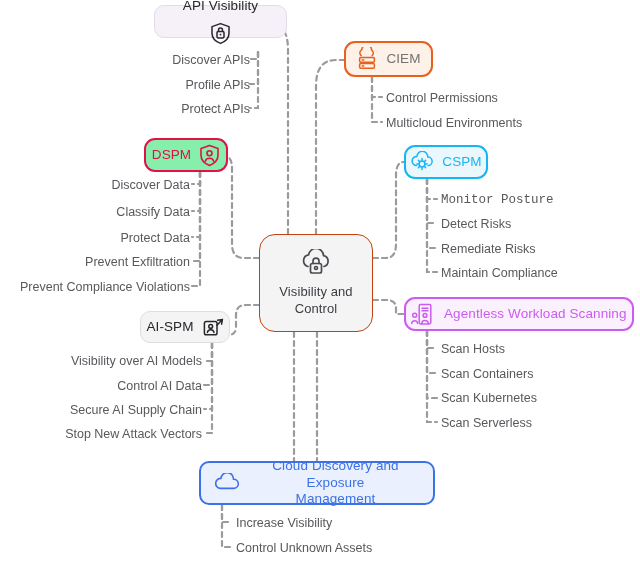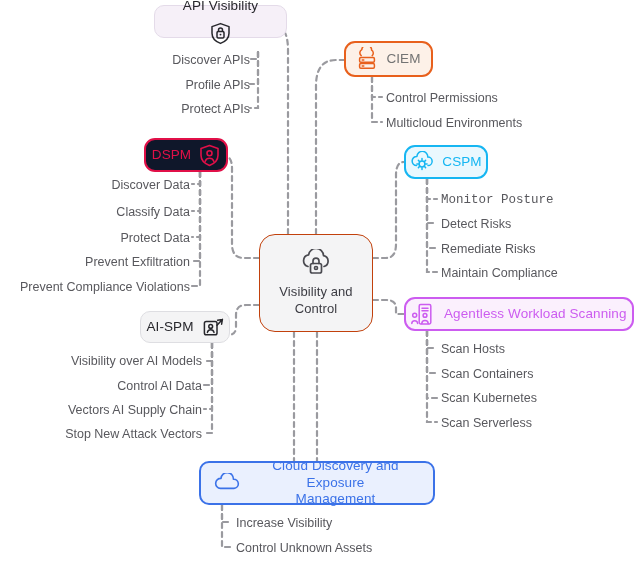--- a/index.html
+++ b/index.html
@@ -79,21 +79,21 @@
     width: 89px; height: 36px;
     background: #fdf1e8;
     border: 2px solid #e8601c;
     border-radius: 11px;
   }
   #n-ciem .nlabel { color: #737373; }
 
   #n-dspm {
     left: 144px; top: 138px;
     width: 84px; height: 34px;
-    background: #0f172a;
+    background: #86efac;
     border: 2px solid #e11048;
     border-radius: 11px;
   }
   #n-dspm .nlabel { color: #e11048; }
 
   #n-cspm {
     left: 404px; top: 145px;
     width: 84px; height: 34px;
     background: #eaf8fe;
     border: 2px solid #16b6f2;
@@ -308,21 +308,21 @@
         <rect x="2.4" y="5.4" width="12.6" height="13.4" rx="1.8"></rect>
         <circle cx="8.7" cy="10.4" r="1.9"></circle>
         <path d="M5.4 16.4 a3.4 3.4 0 0 1 6.6 0"></path>
         <path d="M15 9.2 L20.4 3.4 M15.6 4.2 L20.4 3.4 L19.6 8.2"></path>
       </svg>
     </span>
   </div>
 
   <div class="leaf r" style="left:10px; top:355px; width:192px;">Visibility over AI Models</div>
   <div class="leaf r" style="left:10px; top:380px; width:192px;">Control AI Data</div>
-  <div class="leaf r" style="left:10px; top:404px; width:192px;">Vectors AI Supply Chain</div>
+  <div class="leaf r" style="left:10px; top:404px; width:192px;">Secure AI Supply Chain</div>
   <div class="leaf r" style="left:10px; top:428px; width:192px;">Stop New Attack Vectors</div>
 
   <div class="node" id="n-cdem">
     <span class="nicon">
       <svg width="28" height="20" viewBox="0 0 28 20" fill="none" stroke="#3b72e8" stroke-width="1.6" stroke-linecap="round" stroke-linejoin="round">
         <path d="M7.4 15.4 A4.6 4.6 0 0 1 8 5.4 A6 6 0 0 1 20.4 6.2 A4.4 4.4 0 0 1 21 15.4 Z"></path>
       </svg>
     </span>
     <div style="text-align:center">
       <div class="nlabel">Cloud Discovery and Exposure</div>

